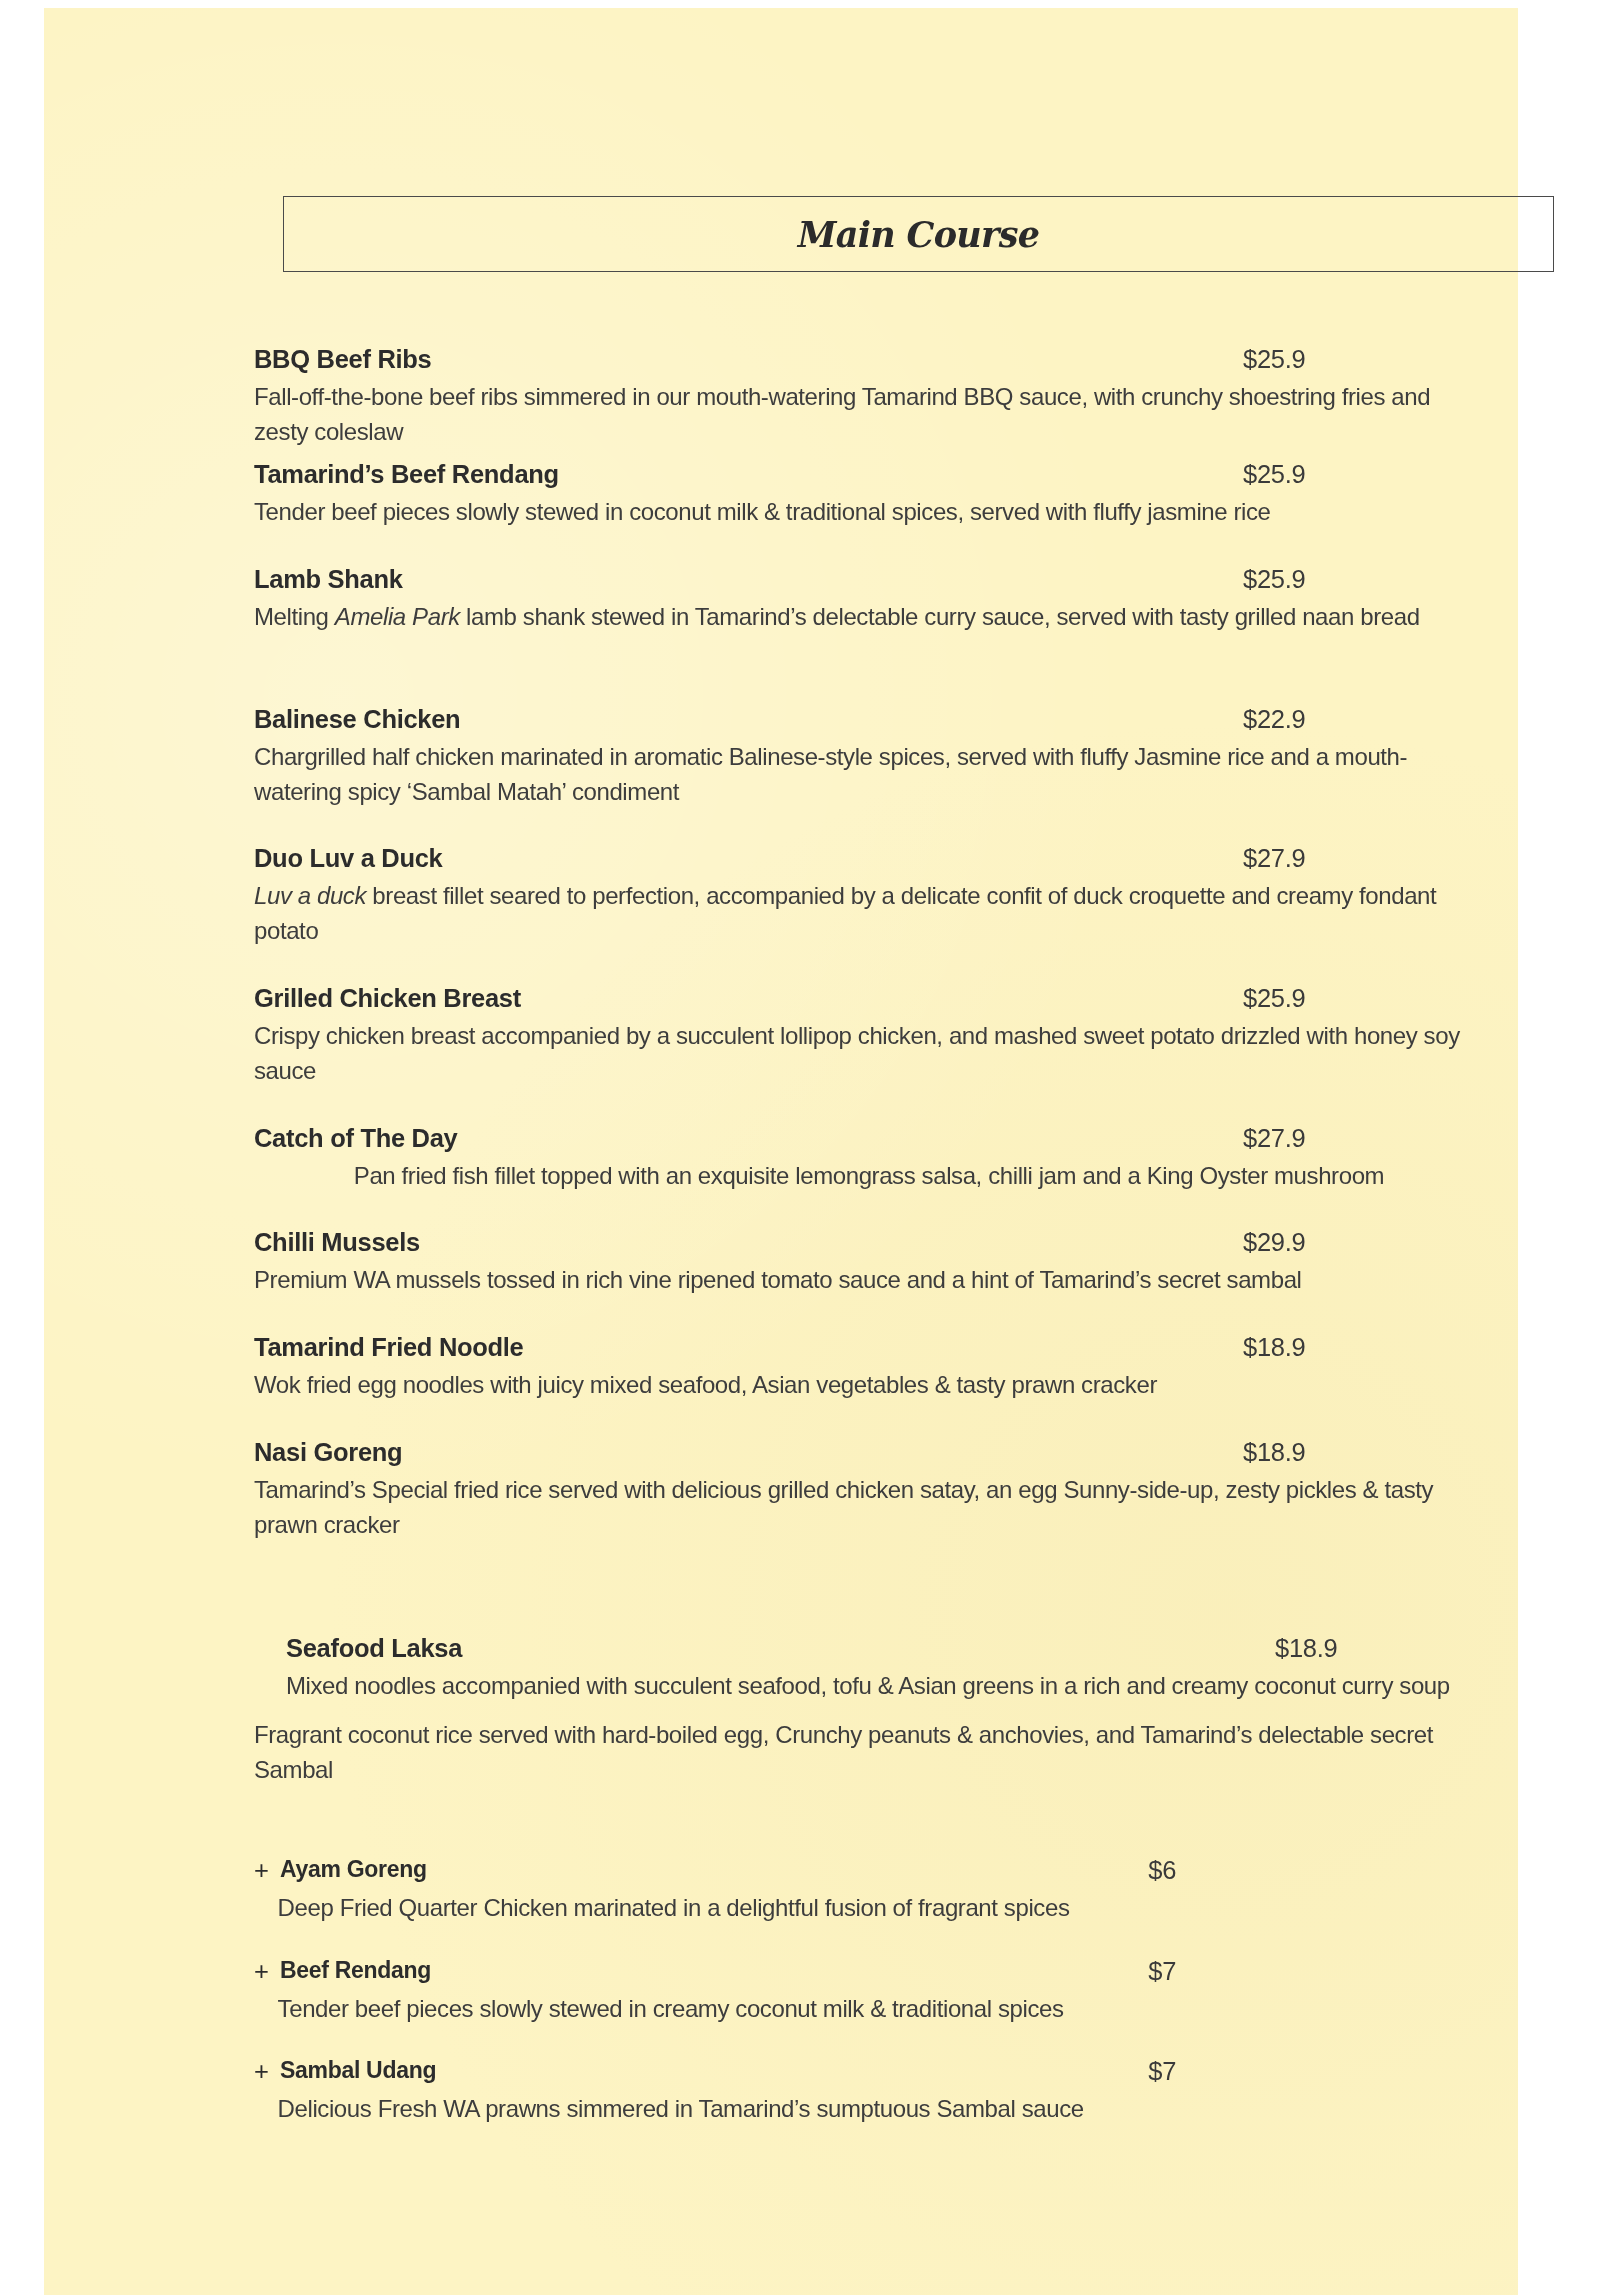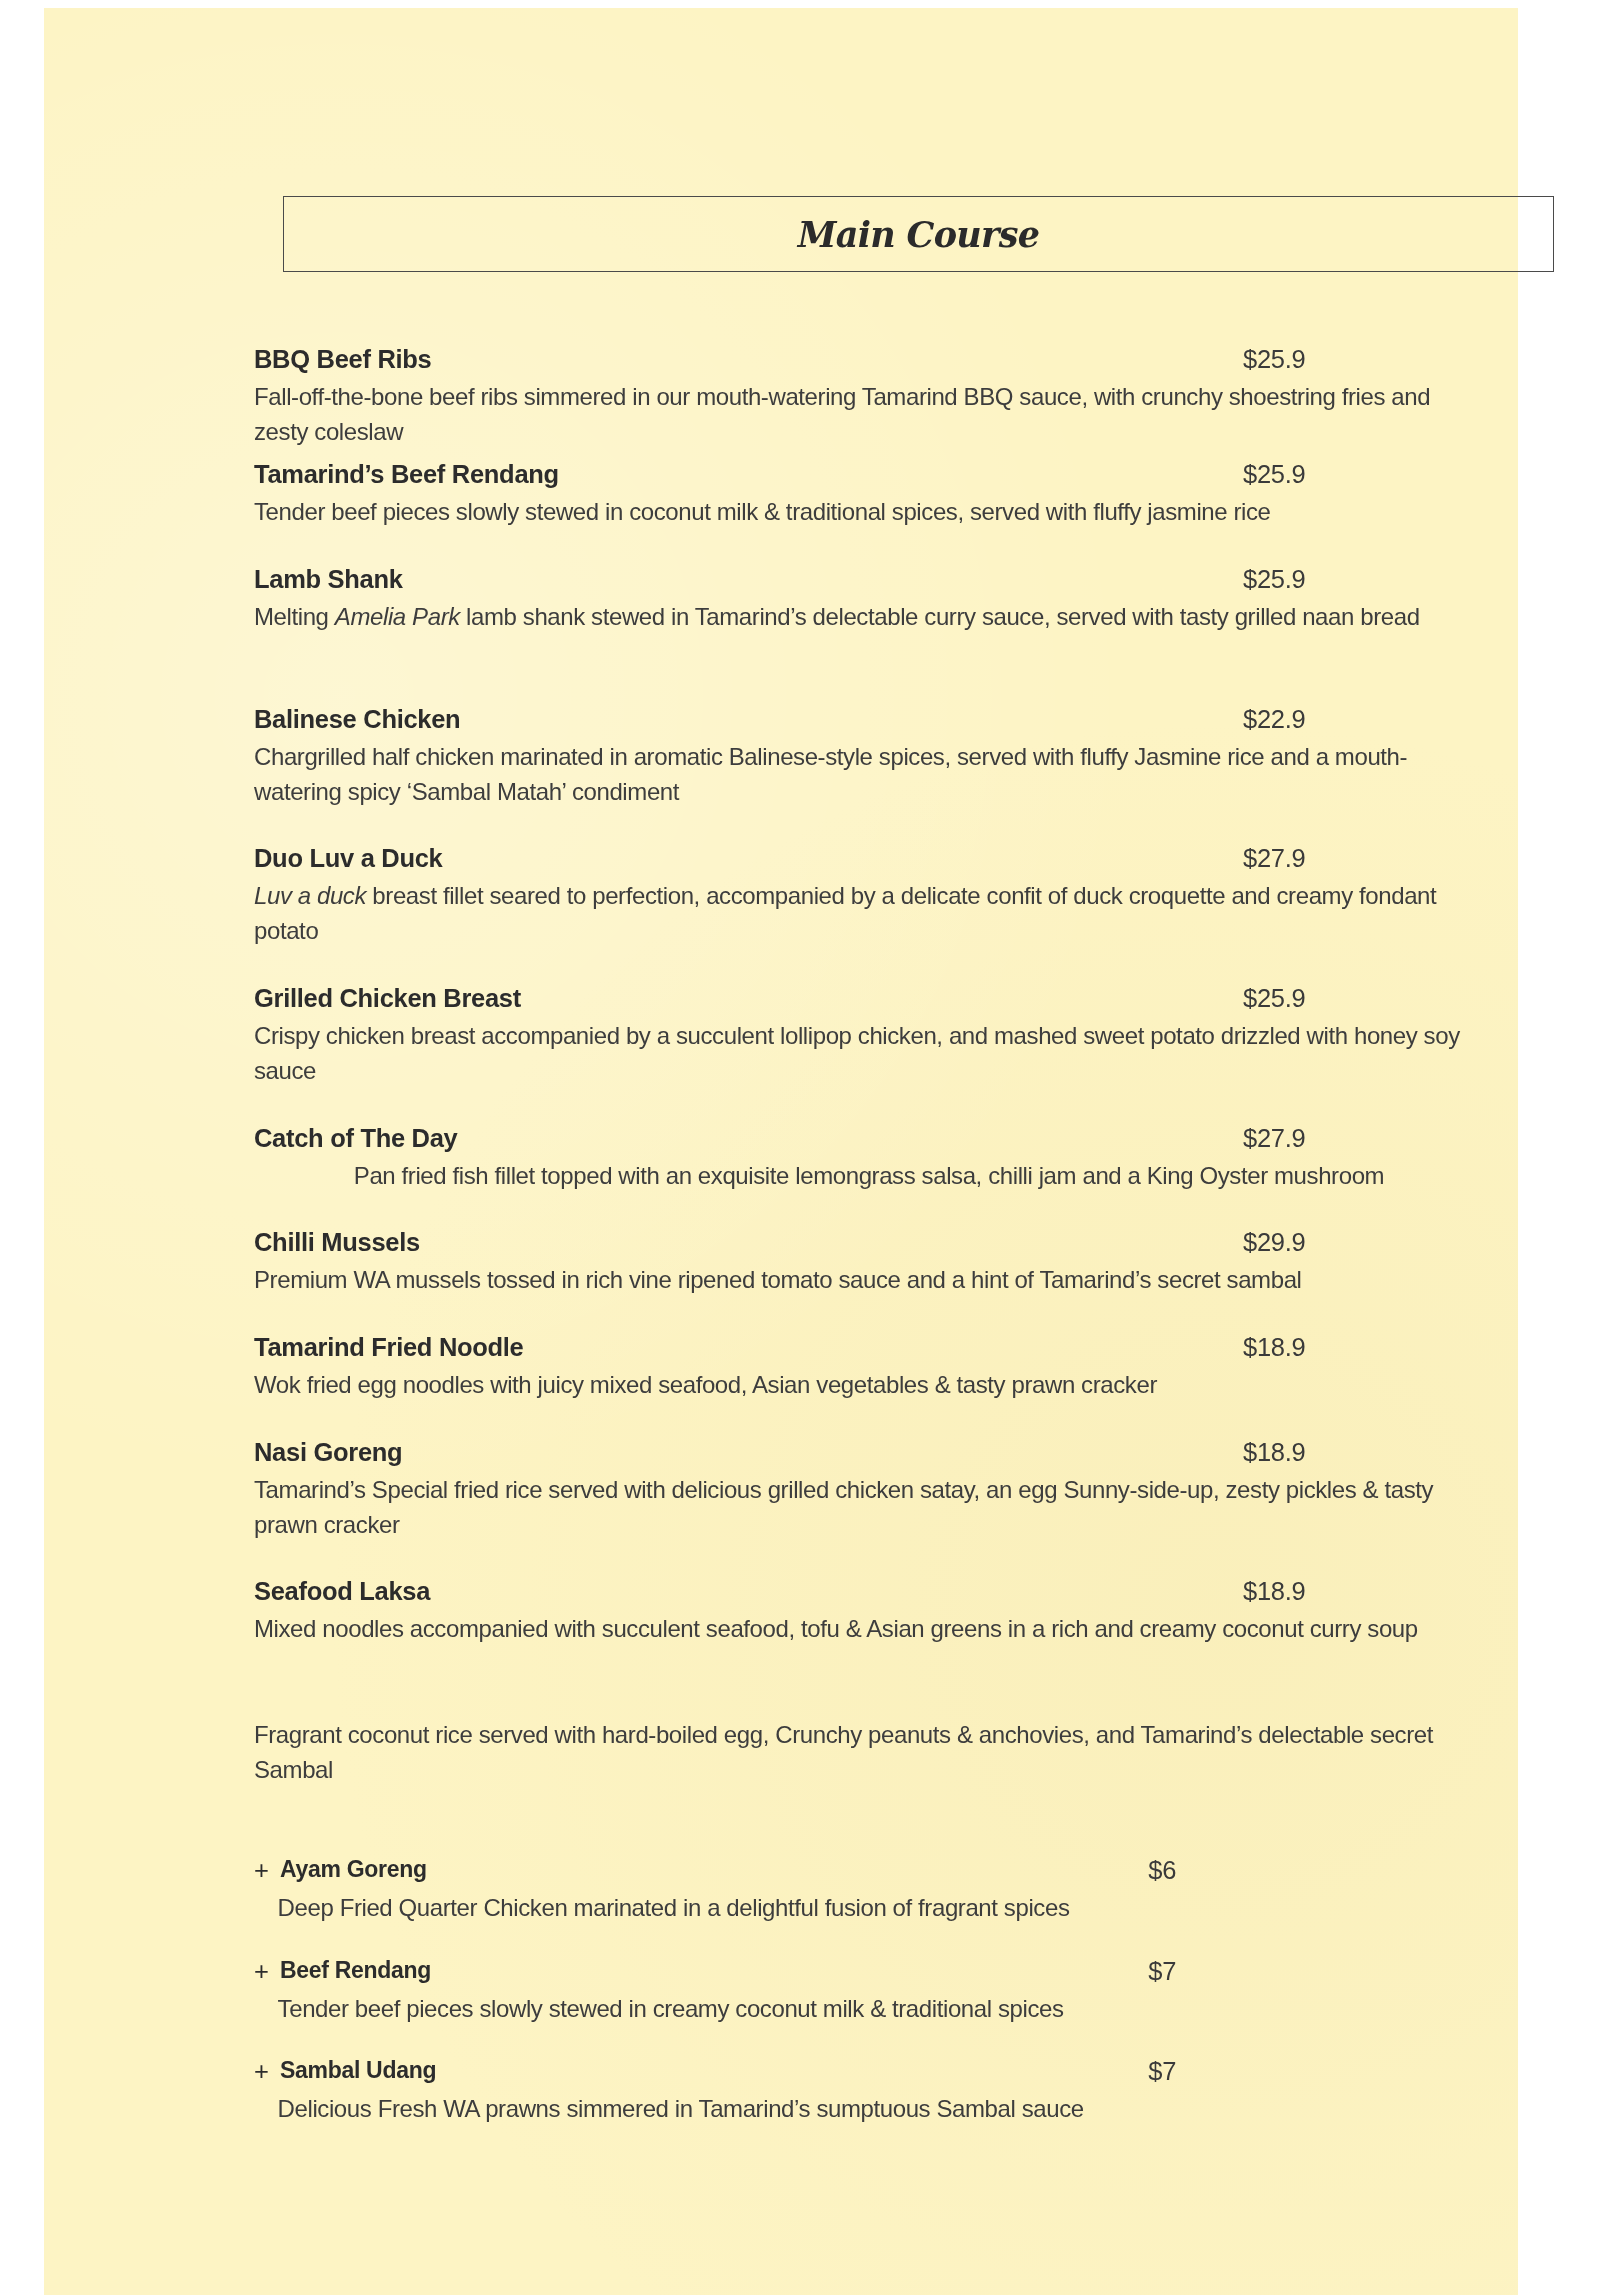--- a/index.html
+++ b/index.html
@@ -137,21 +137,21 @@
 </div>
 
 <div class="item" style="top:1438px;">
   <div class="item-head">
     <span class="item-name">Nasi Goreng</span>
     <span class="item-price">$18.9</span>
   </div>
   <div class="item-desc"><span>Tamarind’s Special fried rice served with delicious grilled chicken satay, an egg Sunny-side-up, zesty pickles &amp; tasty prawn cracker</span><em></em><span></span></div>
 </div>
 
-<div class="item" style="top:1577px;">
+<div class="item" style="top:1634px;margin-left:32px;">
   <div class="item-head">
     <span class="item-name">Seafood Laksa</span>
     <span class="item-price">$18.9</span>
   </div>
   <div class="item-desc"><span>Mixed noodles accompanied with succulent seafood, tofu &amp; Asian greens in a rich and creamy coconut curry soup</span><em></em><span></span></div>
 </div>
 
 <div class="item" style="top:1717px;">
   <div class="item-desc"><span>Fragrant coconut rice served with hard-boiled egg, Crunchy peanuts &amp; anchovies, and Tamarind’s delectable secret Sambal</span><em></em><span></span></div>
 </div>

